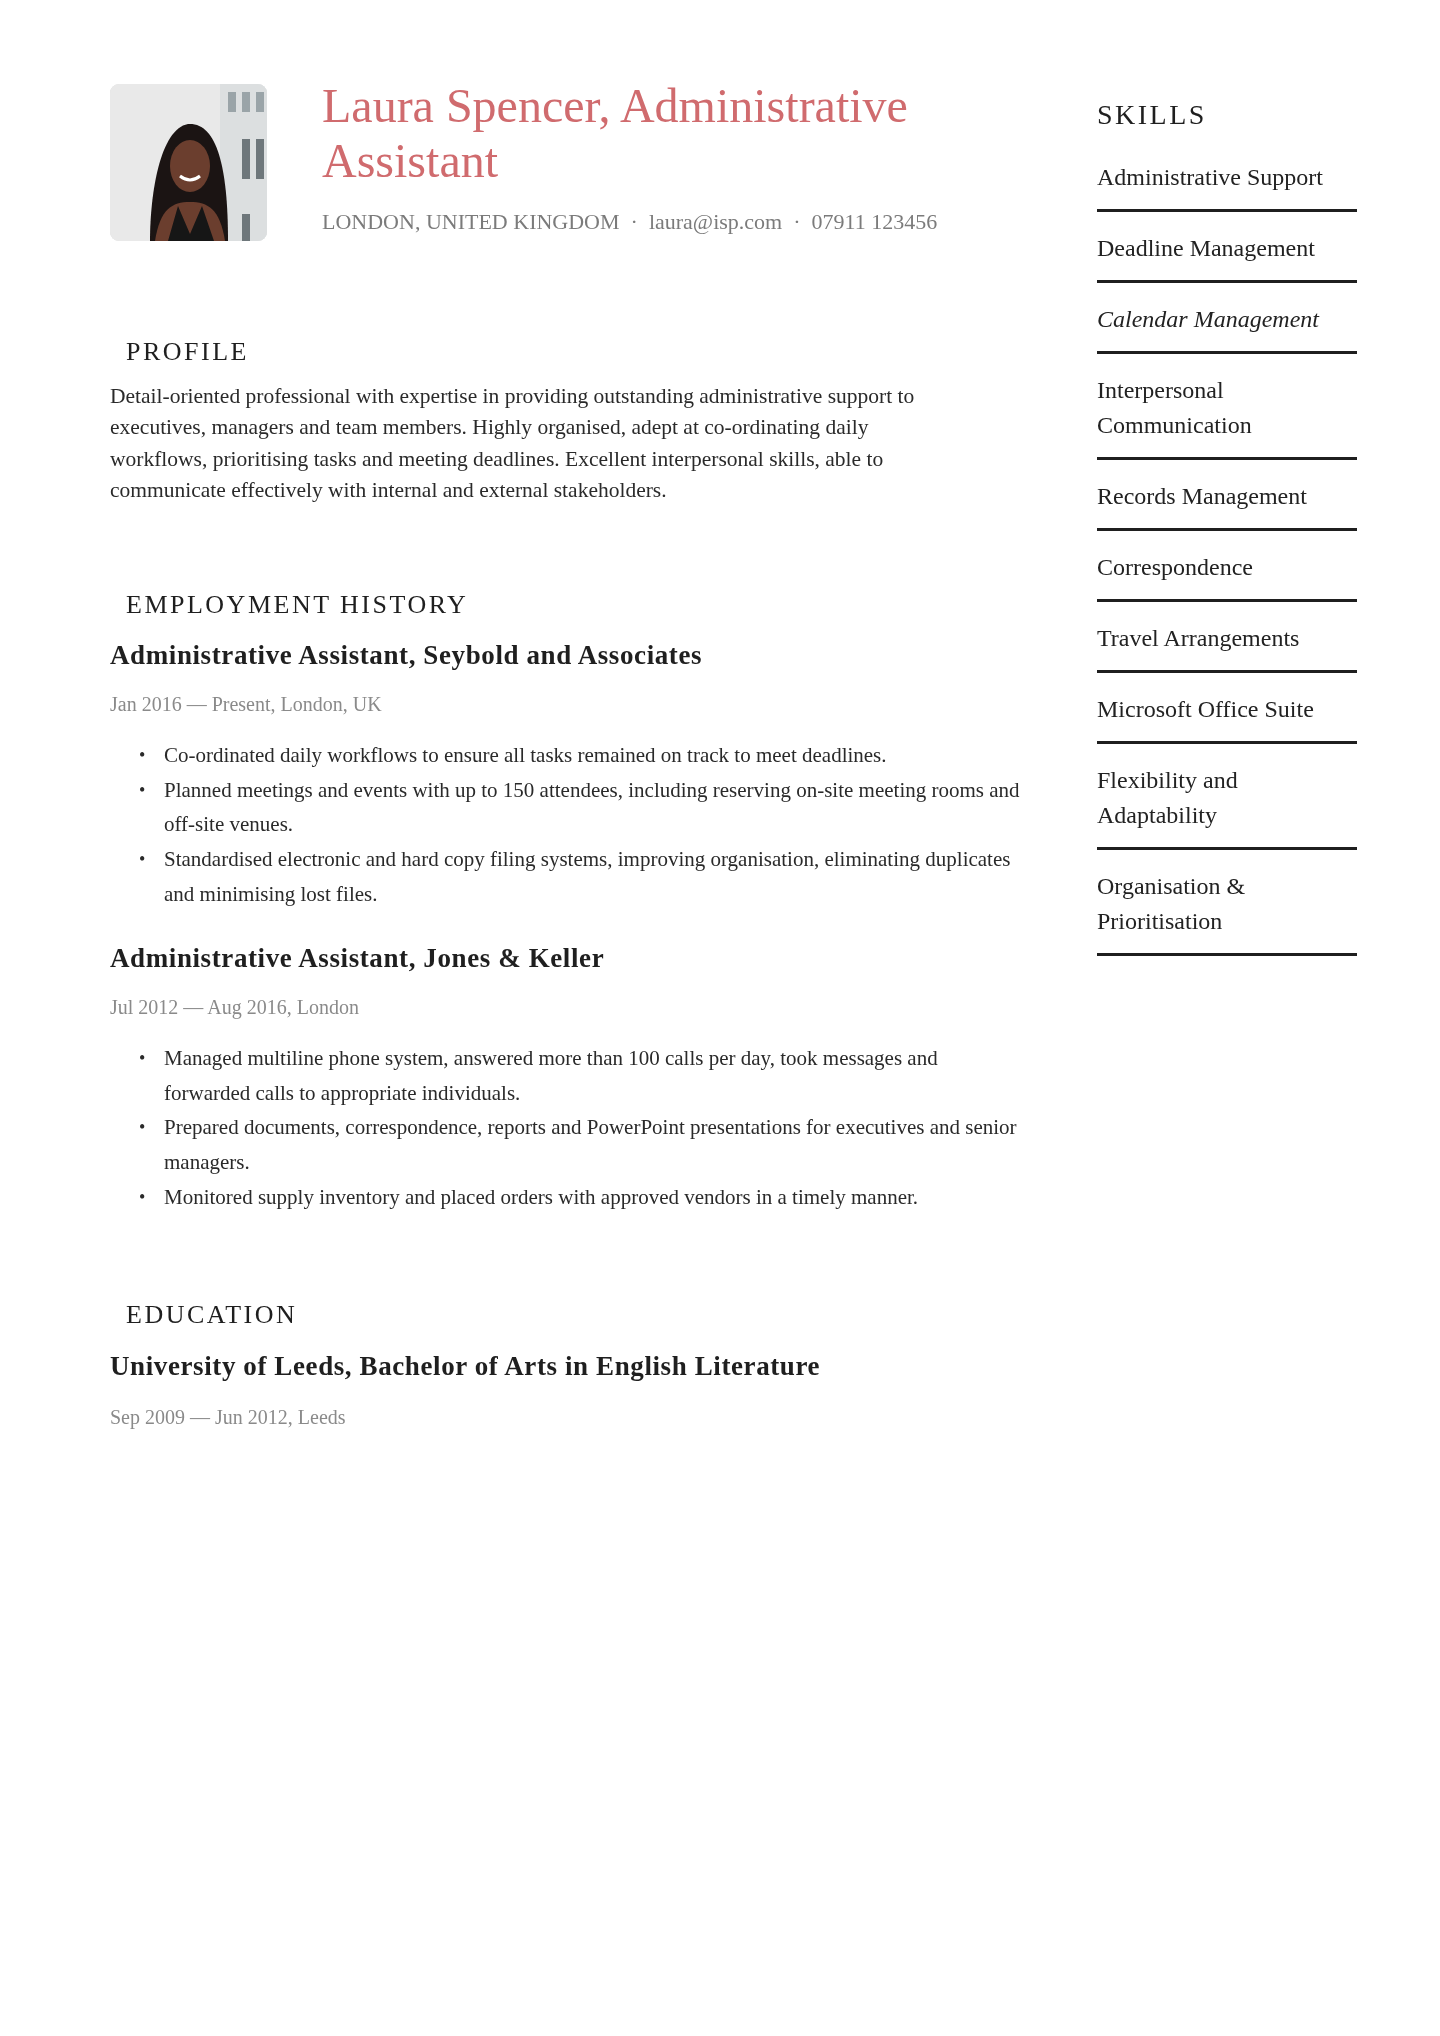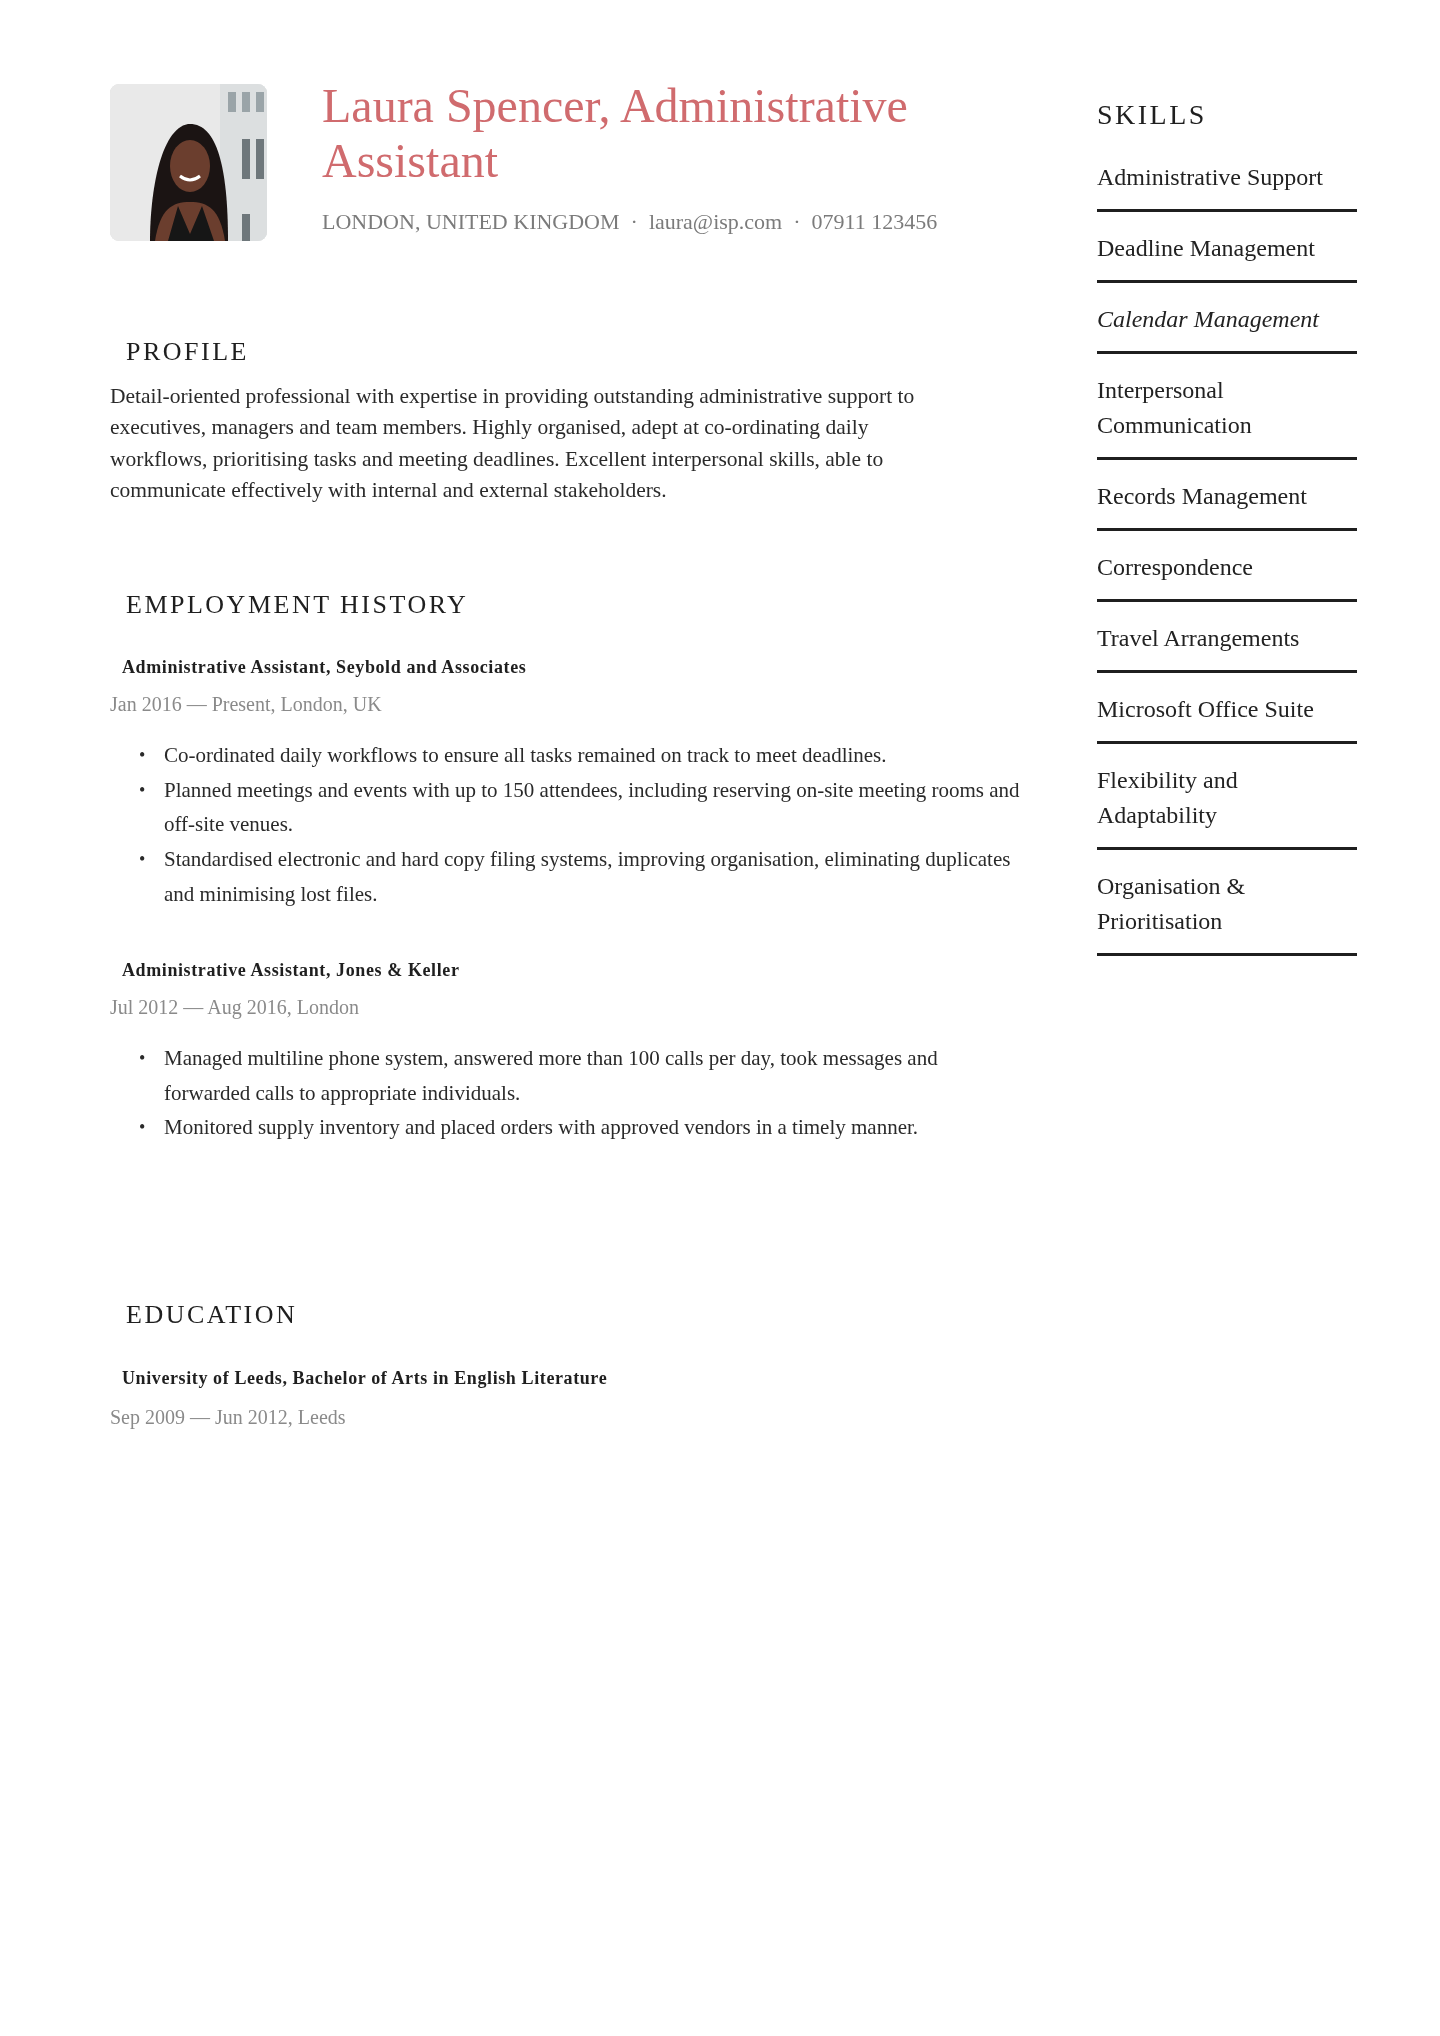--- a/index.html
+++ b/index.html
@@ -7,21 +7,21 @@
          font-family:"Liberation Serif","DejaVu Serif",serif; color:#1f1f1f; }
   .abs { position:absolute; }
   .photo { left:110px; top:84px; width:157px; height:157px; border-radius:9px; overflow:hidden;
            background:linear-gradient(90deg,#d9d9d9 0%,#f2f2f2 35%,#ececec 70%,#cfd4d6 100%); }
   .photo svg { width:100%; height:100%; display:block; }
   .name { left:322px; top:78px; width:640px; font-size:48px; line-height:55px; color:#d06b6e; margin:0; font-weight:normal; }
   .contact { left:322px; top:209px; font-size:22px; color:#7b7b7b; white-space:nowrap; }
   .contact .sep { margin:0 11px; }
   .sec-h { left:110px; font-size:26px; letter-spacing:2.5px; font-weight:normal; margin:16px; color:#1f1f1f; line-height:34px; }
   .body-text { left:110px; width:850px; font-size:21.5px; line-height:31.4px; color:#2a2a2a; margin:0; }
-  .job-title { left:110px; font-size:18px; font-weight:bold; letter-spacing:0.6px; margin:12px; color:#1f1f1f; line-height:34px; white-space:nowrap; }
+  .job-title { left:110px; font-size:27px; font-weight:bold; letter-spacing:0.6px; margin:0; color:#1f1f1f; line-height:34px; white-space:nowrap; }
   .date { left:110px; font-size:20px; color:#8a8a8a; line-height:26px; white-space:nowrap; }
   ul.bullets { left:110px; width:860px; margin:0; padding:0 0 0 54px; list-style:none; font-size:21px; line-height:34.7px; color:#2a2a2a; }
   ul.bullets li { position:relative; }
   ul.bullets li::before { content:"•"; position:absolute; left:-25px; top:0; font-size:18px; color:#2a2a2a; }
   .skills-h { left:1097px; top:98px; font-size:28px; letter-spacing:2.5px; font-weight:normal; margin:0; line-height:34px; }
   .skill { left:1097px; width:260px; font-size:24px; line-height:35px; color:#222; border-bottom:3px solid #1f1f1f; padding-bottom:14px; box-sizing:content-box; }
 </style>
 </head>
 <body>
 
@@ -59,20 +59,21 @@
 <ul class="abs bullets" style="top:738px;">
   <li>Co-ordinated daily workflows to ensure all tasks remained on track to meet deadlines.</li>
   <li>Planned meetings and events with up to 150 attendees, including reserving on-site meeting rooms and off-site venues.</li>
   <li>Standardised electronic and hard copy filing systems, improving organisation, eliminating duplicates and minimising lost files.</li>
 </ul>
 
 <h3 class="abs job-title" style="top:941px;">Administrative Assistant, Jones &amp; Keller</h3>
 <div class="abs date" style="top:994px;">Jul 2012 — Aug 2016, London</div>
 <ul class="abs bullets" style="top:1041px;">
   <li>Managed multiline phone system, answered more than 100 calls per day, took messages and forwarded calls to appropriate individuals.</li>
+  <li>Prepared documents, correspondence, reports and PowerPoint presentations for executives and senior managers.</li>
   <li>Monitored supply inventory and placed orders with approved vendors in a timely manner.</li>
 </ul>
 
 <h2 class="abs sec-h" style="top:1282px;">EDUCATION</h2>
 <h3 class="abs job-title" style="top:1349px;">University of Leeds, Bachelor of Arts in English Literature</h3>
 <div class="abs date" style="top:1404px;">Sep 2009 — Jun 2012, Leeds</div>
 
 <h2 class="abs skills-h">SKILLS</h2>
 <div class="abs skill" style="top:160px;">Administrative Support</div>
 <div class="abs skill" style="top:231px;">Deadline Management</div>

